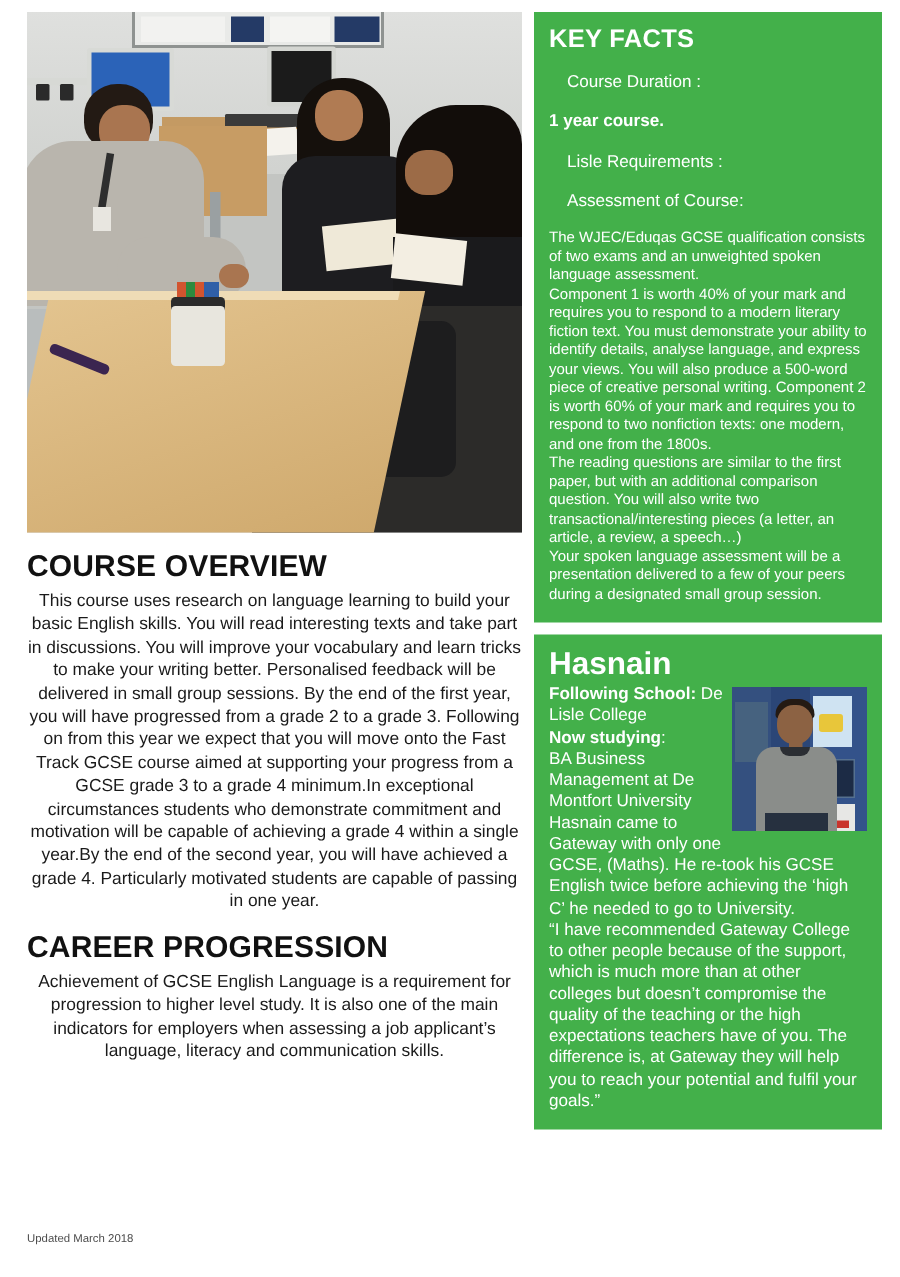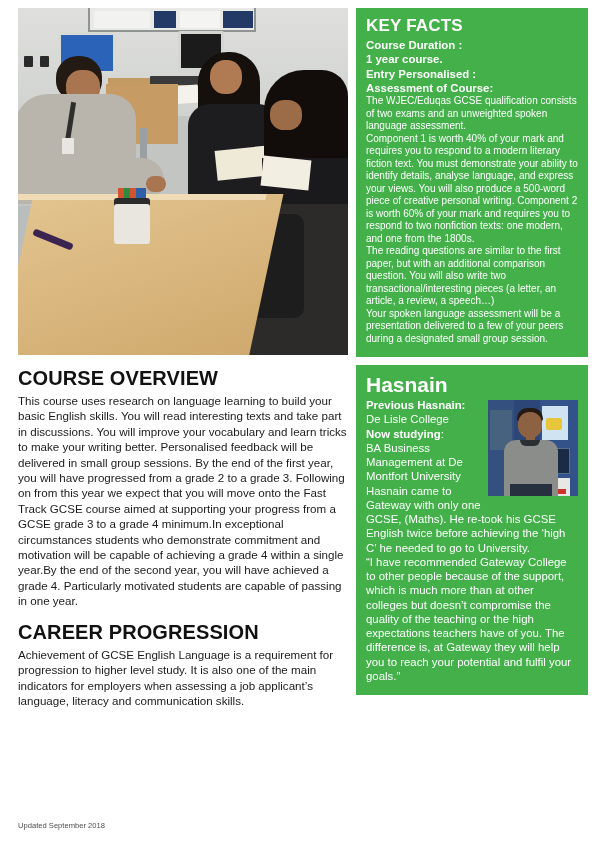--- a/index.html
+++ b/index.html
@@ -81,31 +81,31 @@
   .ph-pens{position:absolute;left:100px;top:180px;width:28px;height:14px;background:linear-gradient(90deg,#d2542f 0 6px,#2d8a3e 6px 12px,#d2542f 12px 18px,#2f5fa8 18px 28px);}
   .ph-floor{position:absolute;left:150px;top:196px;width:186px;height:156px;background:#2c2b29;}
   .ph-shoe{position:absolute;left:160px;top:200px;width:64px;height:30px;background:#6e6c64;border-radius:14px 6px 6px 14px;}
   .ph-shoeSole{position:absolute;left:160px;top:222px;width:64px;height:9px;background:#d2452f;border-radius:0 0 8px 8px;}
   .ph-bag{position:absolute;left:216px;top:206px;width:70px;height:104px;background:#1d1d1e;border-radius:10px;}
 
   .section-title{
     font-size:20px;font-weight:bold;letter-spacing:.1px;margin:12px 0 3px 0;color:#111;
   }
   .body-text{
-    font-size:11.6px;line-height:1.33;margin:0;color:#1a1a1a;text-align:left;
+    font-size:11.6px;line-height:1.33;margin:0;color:#1a1a1a;text-align:center;
   }
   .footer-note{
     position:absolute;left:18px;top:821px;font-size:7.6px;color:#4d4d4d;
   }
 
   
   .right-col{position:absolute;left:356px;top:8px;width:260px;}
   .kf-panel{background:#43b04a;padding:8px 10px 12px 10px;box-sizing:border-box;width:232px;}
   .kf-title{color:#fff;font-size:17px;font-weight:bold;margin:0 0 2px 0;letter-spacing:.2px;}
-  .kf-label{color:#fff;font-size:11.4px;font-weight:bold;margin:0;line-height:1.25;}
+  .kf-label{color:#fff;font-size:11.4px;font-weight:normal;margin:12px;line-height:1.25;}
   .kf-text{color:#fff;font-size:11.4px;font-weight:bold;margin:0;line-height:1.25;}
   .kf-para{color:#fff;font-size:10px;margin:0;line-height:1.25;}
 
   .ts-panel{position:relative;background:#43b04a;margin-top:8px;padding:8px 10px 12px 10px;box-sizing:border-box;width:232px;}
   .ts-name{color:#fff;font-size:21px;font-weight:bold;margin:0 0 1px 0;}
   .ts-line{color:#fff;font-size:11.4px;line-height:1.25;margin:0;}
   .ts-line b{font-weight:bold;}
   .ts-wrapimg{float:right;width:90px;height:96px;margin:2px 0 2px 6px;position:relative;overflow:hidden;background:#2e4f86;}
   .ts-clear{clear:both;}
   .tp-wall{position:absolute;inset:0;background:linear-gradient(90deg,#34507f 0 26px,#2b4677 26px 52px,#33528a 52px 90px);}
@@ -176,29 +176,29 @@
       <div class="ph-pot"></div>
     </div>
 
     <h2 class="section-title">COURSE OVERVIEW</h2>
     <p class="body-text">This course uses research on language learning to build your basic English skills. You will read interesting texts and take part in discussions. You will improve your vocabulary and learn tricks to make your writing better. Personalised feedback will be delivered in small group sessions. By the end of the first year, you will have progressed from a grade 2 to a grade 3.  Following on from this year we expect that you will move onto the Fast Track GCSE course aimed at supporting your progress from a GCSE grade 3 to a grade 4 minimum.In exceptional circumstances students who demonstrate commitment and motivation will be capable of achieving a grade 4 within a single year.By the end of the second year, you will have achieved a grade 4. Particularly motivated students are capable of passing in one year.</p>
 
     <h2 class="section-title">CAREER PROGRESSION</h2>
     <p class="body-text">Achievement of GCSE English Language is a requirement for progression to higher level study. It is also one of the main indicators for employers when assessing a job applicant’s language, literacy and communication skills.</p>
   </div>
 
-  <div class="footer-note">Updated September 2018</div>
+  <div class="footer-note">Updated March 2018</div>
 
   <div class="right-col">
 
     <div class="kf-panel">
       <div class="kf-title">KEY FACTS</div>
       <div class="kf-label">Course Duration :</div>
       <div class="kf-text">1 year course.</div>
-      <div class="kf-label">Entry Personalised :</div>
+      <div class="kf-label">Lisle Requirements :</div>
       <div class="kf-label">Assessment of Course:</div>
       <div class="kf-para">The WJEC/Eduqas GCSE qualification consists of two exams and an unweighted spoken language assessment.</div>
       <div class="kf-para">Component 1 is worth 40% of your mark and requires you to respond to a modern literary fiction text. You must demonstrate your ability to identify details, analyse language, and express your views. You will also produce a 500-word piece of creative personal writing. Component 2 is worth 60% of your mark and requires you to respond to two nonfiction texts: one modern, and one from the 1800s.</div>
       <div class="kf-para">The reading questions are similar to the first paper, but with an additional comparison question. You will also write two transactional/interesting pieces (a letter, an article, a review, a speech…)</div>
       <div class="kf-para">Your spoken language assessment will be a presentation delivered to a few of your peers during a designated small group session.</div>
     </div>
 
     <div class="ts-panel">
       <div class="ts-name">Hasnain</div>
 
@@ -214,21 +214,21 @@
           </div>
         <div class="tp-hair"></div>
         <div class="tp-head"></div>
         <div class="tp-neck"></div>
         <div class="tp-body"></div>
         <div class="tp-collar"></div>
         <div class="tp-waist"></div>
       </div>
 
       <div class="ts-line">
-        <b>Previous Hasnain:</b><span> De Lisle College</span>
+        <b>Following School:</b><span> De Lisle College</span>
       </div>
       <div class="ts-line">
         <b>Now studying</b><span>:</span>
       </div>
       <div class="ts-line">BA Business Management at De Montfort University</div>
       <div class="ts-line">Hasnain came to Gateway with only one GCSE, (Maths). He re-took his GCSE English twice before achieving the ‘high C’ he needed to go to University.</div>
       <div class="ts-clear"></div>
       <div class="ts-line">“I have recommended Gateway College to other people because of the support, which is much more than at other colleges but doesn’t compromise the quality of the teaching or the high expectations teachers have of you.  The difference is, at Gateway they will help you to reach your potential and fulfil your goals.”</div>
     </div>
 

